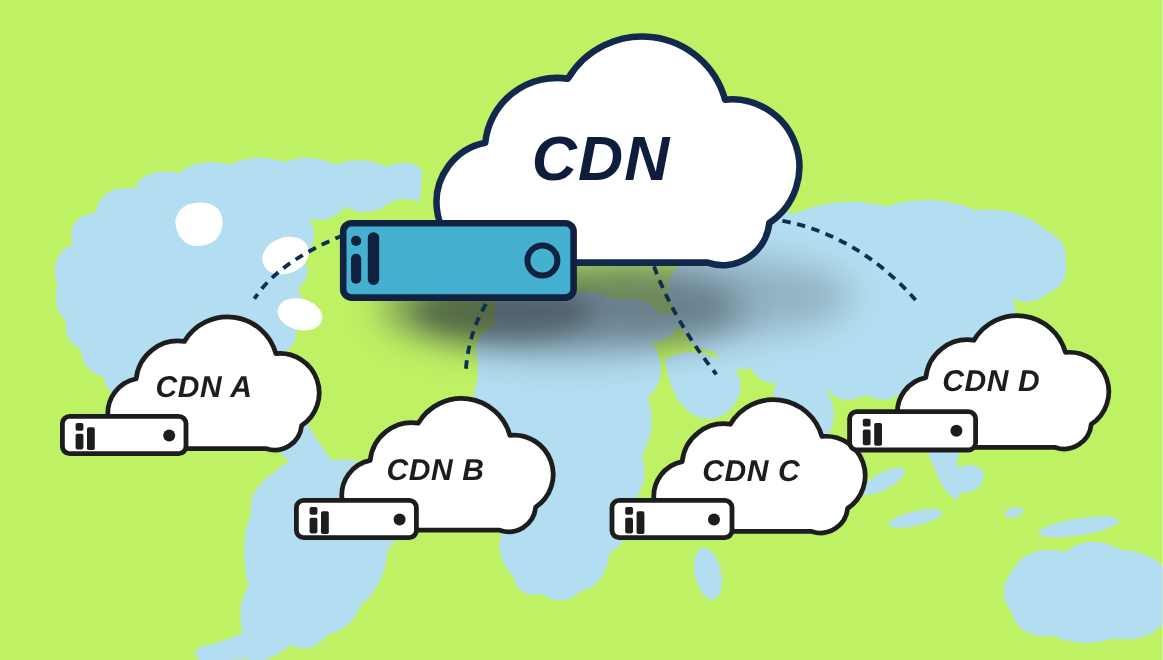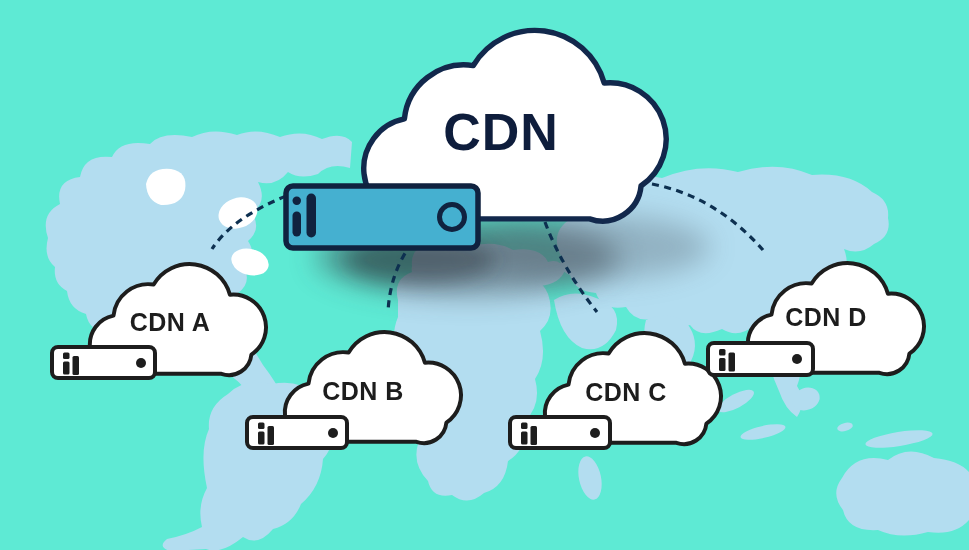--- a/index.html
+++ b/index.html
@@ -1,19 +1,20 @@
 <!DOCTYPE html>
 <html><head>
 <meta charset="utf-8">
 <style>
   html,body{margin:0;padding:0;background:#ffffff;}
   .stage{
-    width:969px;height:550px;background:#5eead4;
+    width:969px;height:550px;background:#bef264;
     position:relative;overflow:hidden;
     font-family:"Liberation Sans",sans-serif;
+    font-style:italic;
   }
   .stage svg{display:block}
   .map path,.map ellipse{stroke:none}
   .gap{fill:#ffffff}
   .dashes path{
     fill:none;stroke:#0d3050;stroke-width:3.2;
     stroke-dasharray:7 5.5;stroke-linecap:butt;
   }
   .main-cloud{
     fill:#ffffff;stroke:#12284c;stroke-width:5.6;

